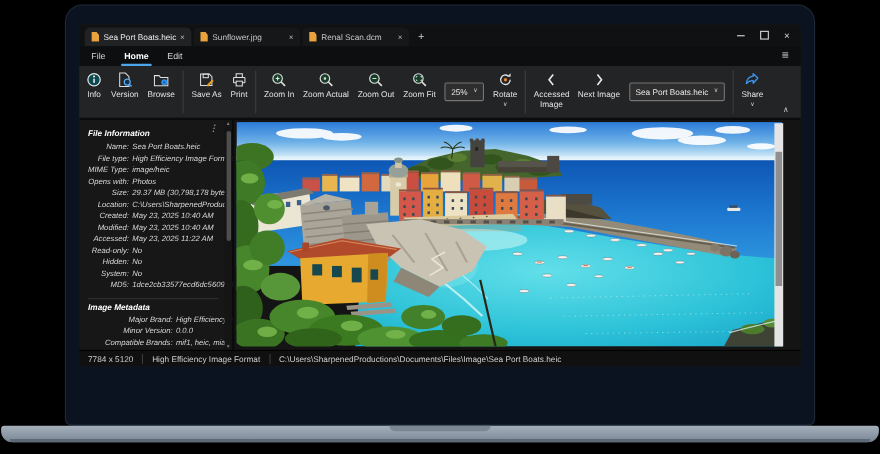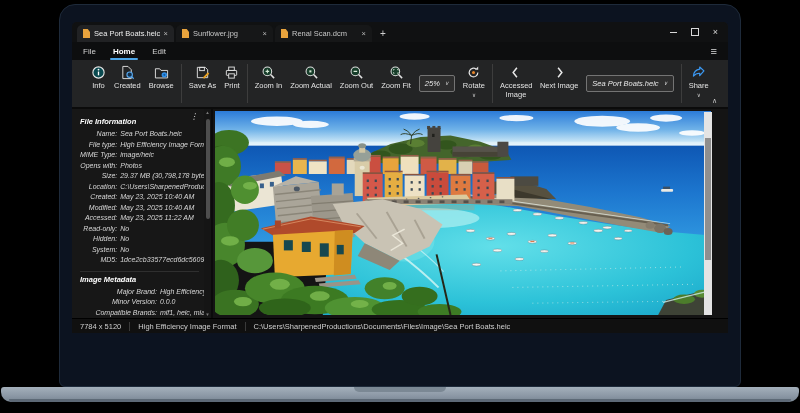--- a/index.html
+++ b/index.html
@@ -33,28 +33,28 @@
   .wc-max{width:6px;height:6px;border:1px solid #d8d8d8;}
   .wc-close{color:#d8d8d8;font-size:9px;line-height:1;}
   
   .menubar{flex:0 0 18px;background:#0d0e0f;display:flex;align-items:center;padding-left:10px;gap:15px;position:relative;}
   .menu-item{font-size:8px;color:#d2d2d2;position:relative;height:100%;display:flex;align-items:center;padding:0 1px;}
   .menu-item.active{font-weight:bold;color:#fff;}
   .menu-item.active:after{content:"";position:absolute;bottom:0;left:-2px;right:-2px;height:2.5px;background:#4da6e8;border-radius:1px;}
   .hamburger{position:absolute;right:11px;color:#dcdcdc;font-size:11px;line-height:1;}
   
   .toolbar{flex:0 0 47px;background:#232425;border-bottom:2px solid #0b0b0b;display:flex;align-items:stretch;
-           padding:0 15px;position:relative;}
+           padding:0 2px;position:relative;}
   .tbtn{display:flex;flex-direction:column;align-items:center;padding:5px 4px 0;gap:2px;color:#e2e2e2;
         font-size:7.5px;line-height:1.15;text-align:center;}
   .tbtn svg{width:15px;height:15px;flex:0 0 15px;}
   .tbtn .lbl2{width:32px;}
   .tsep{width:1px;background:#3d3d3d;margin:4px 3px;}
   .tdrop{align-self:center;height:15px;display:flex;align-items:center;gap:5px;background:#2e2e2e;
-         border:1px solid #747474;border-radius:2px;padding:0 5px;font-size:7.5px;color:#e8e8e8;margin:0 4px;white-space:nowrap;font-style:italic;}
+         border:1px solid #747474;border-radius:2px;padding:0 5px;font-size:7.5px;color:#e8e8e8;margin:0 4px;white-space:nowrap;}
   .chev{font-size:5.5px;color:#cfcfcf;line-height:1;}
   .collapse{position:absolute;right:11px;bottom:3px;color:#c8c8c8;font-size:7px;line-height:1;}
   
   .content{flex:1;display:flex;min-height:0;background:#141414;}
   .sidebar{flex:0 0 141px;background:#171717;position:relative;overflow:hidden;
            padding:5px 12px 0 8px;box-sizing:border-box;border-right:2px solid #0b0b0b;font-style:italic;}
   .sec-title{font-size:7.5px;font-weight:bold;color:#fff;margin:3px 0 3px;}
   .rows{display:table;}
   .srow{display:table-row;}
   .rlabel{display:table-cell;text-align:right;font-size:7px;color:#d8d8d8;white-space:nowrap;line-height:10.5px;}
@@ -125,21 +125,21 @@
               <circle cx="8" cy="4.9" r=".95" fill="#fff"></circle>
             </svg>
           <span>Info</span>
         </div>
         <div class="tbtn">
           <svg viewBox="0 0 16 16">
               <path d="M3 1.5h5.5L12 5v9.5H3z" fill="none" stroke="#e0e0e0" stroke-width="1"></path>
               <circle cx="10.3" cy="10.3" r="2.9" fill="#14304a" stroke="#57a8f0" stroke-width="1.2"></circle>
               <line x1="12.4" y1="12.4" x2="14.6" y2="14.6" stroke="#57a8f0" stroke-width="1.4"></line>
             </svg>
-          <span>Created</span>
+          <span>Version</span>
         </div>
         <div class="tbtn">
           <svg viewBox="0 0 16 16">
               <path d="M1.5 4h4.5l1.5 1.8h7v8H1.5z" fill="none" stroke="#e0e0e0" stroke-width="1"></path>
               <circle cx="11" cy="10.5" r="2.9" fill="#2f8fe8"></circle>
               <circle cx="11" cy="10.5" r="1.1" fill="#145a9e"></circle>
             </svg>
           <span>Browse</span>
         </div>
         <div class="tsep"></div>

